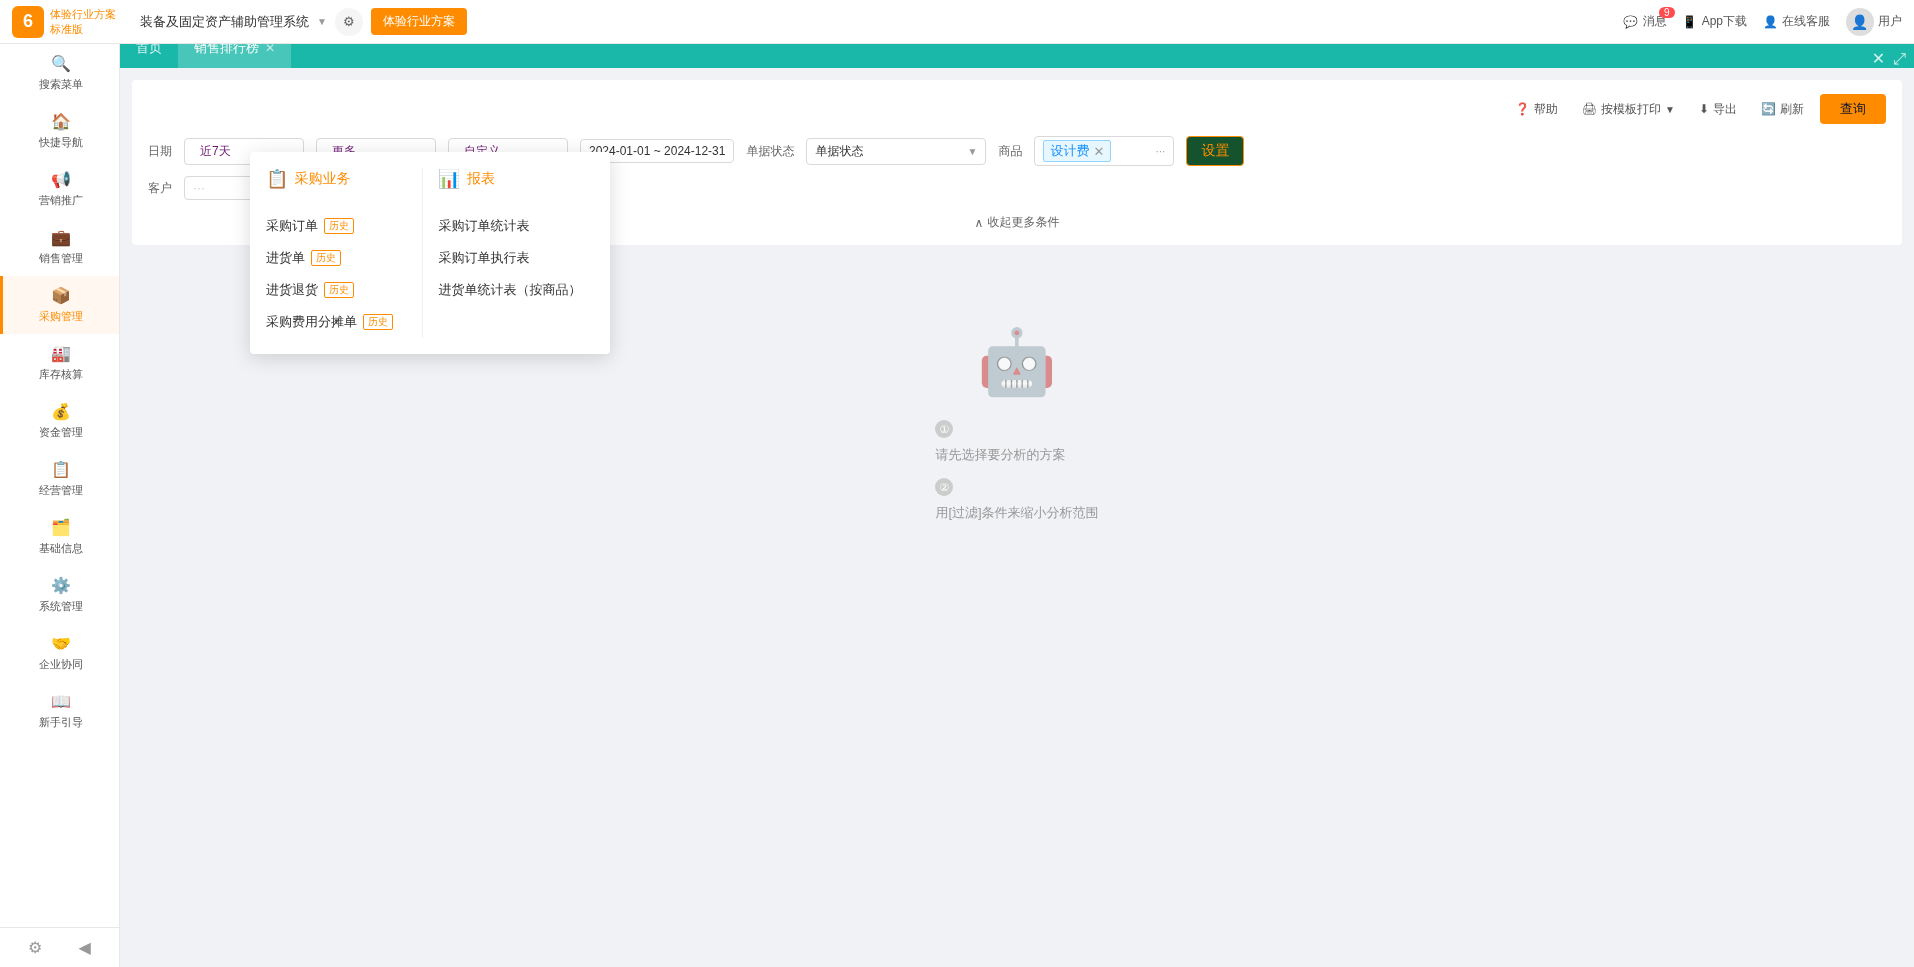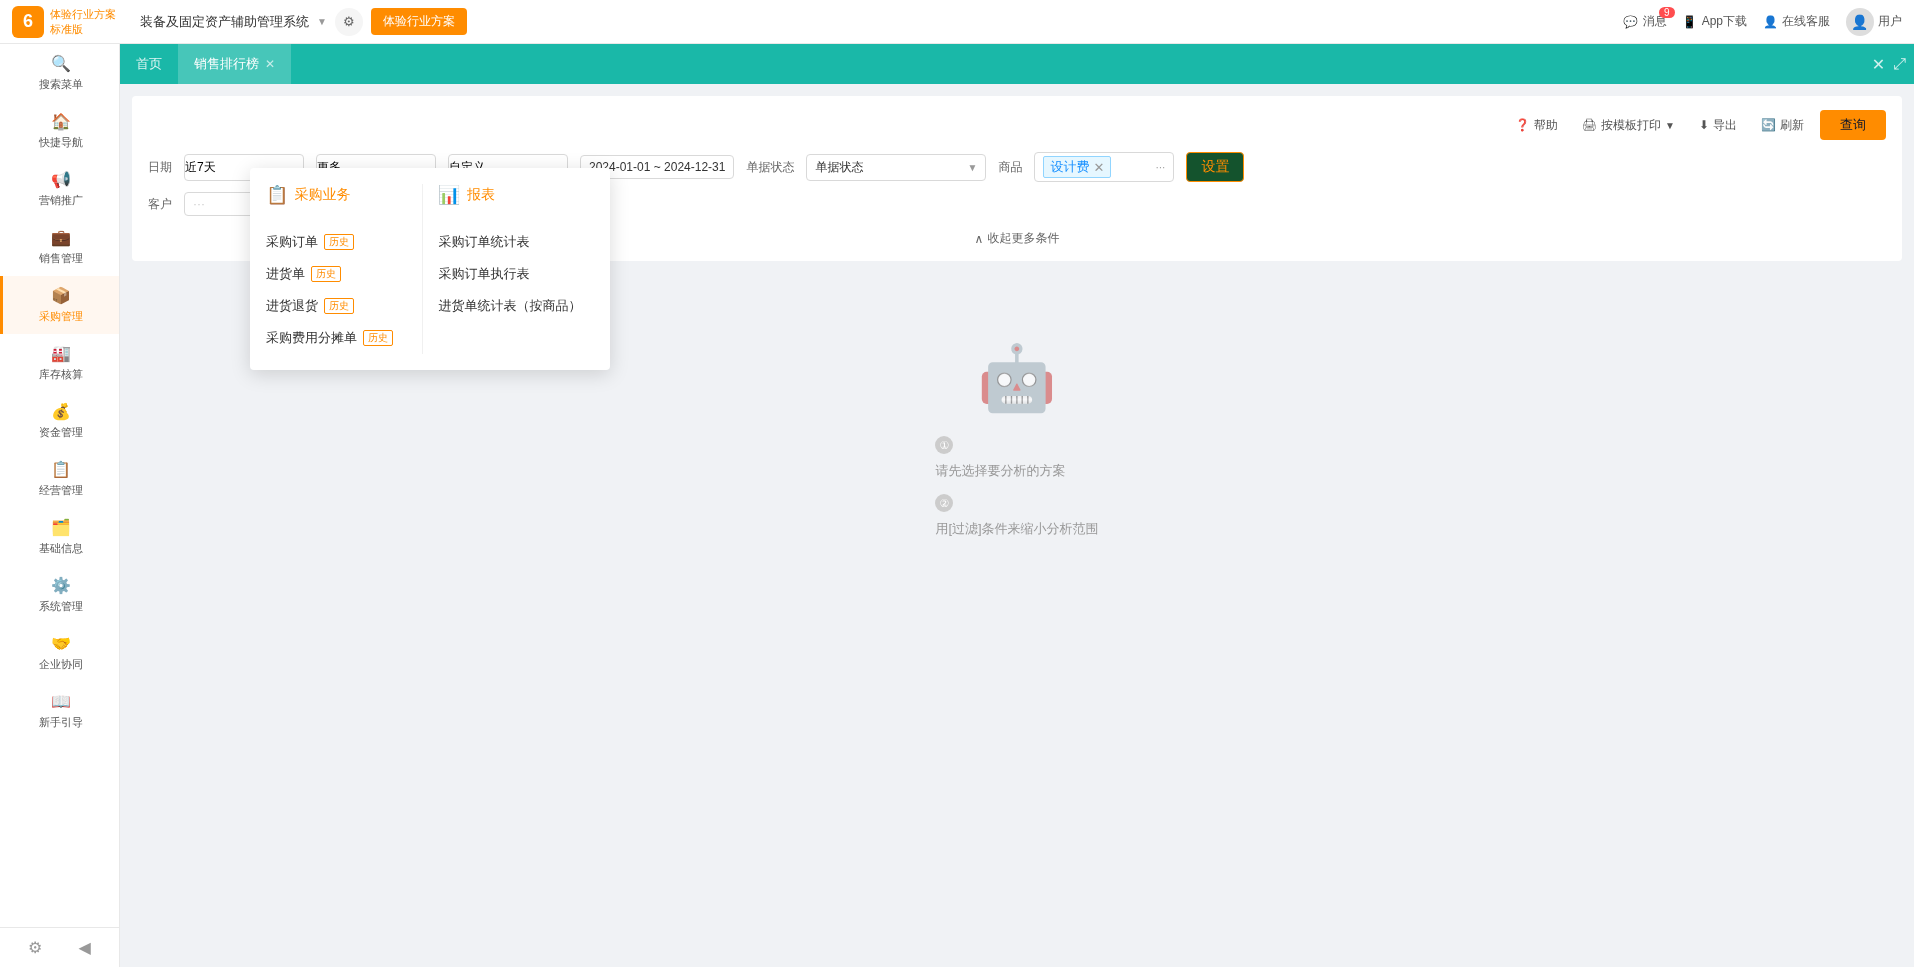--- a/index.html
+++ b/index.html
@@ -4,21 +4,21 @@
   <style>
     * { box-sizing: border-box; margin: 0; padding: 0; }
     body { font-family: 'Microsoft YaHei', Arial, sans-serif; font-size: 13px; background: #f5f5f5; overflow: hidden; }
 
     
     .app-wrapper { display: flex; flex-direction: column; height: 967px; width: 1914px; }
     .top-bar { display: flex; align-items: center; height: 44px; background: #fff; border-bottom: 1px solid #e8e8e8; padding: 0 12px; flex-shrink: 0; }
     .main-area { display: flex; flex: 1; overflow: hidden; }
     .sidebar { width: 120px; background: #fff; border-right: 1px solid #e8e8e8; display: flex; flex-direction: column; flex-shrink: 0; }
     .content-area { flex: 1; display: flex; flex-direction: column; overflow: hidden; background: #f0f2f5; }
-    .tab-bar { display: flex; align-items: center; background: #1ab8a8; height: 40px; flex-shrink: 0; }
+    .tab-bar { display: flex; align-items: flex-end; background: #1ab8a8; height: 24px; flex-shrink: 0; }
     .main-content { flex: 1; overflow: auto; padding: 12px; position: relative; }
 
     
     .top-bar-logo { display: flex; align-items: center; width: 120px; gap: 6px; }
     .logo-icon { width: 32px; height: 32px; background: #ff8c00; border-radius: 6px; display: flex; align-items: center; justify-content: center; color: #fff; font-size: 18px; font-weight: bold; }
     .logo-text { font-size: 11px; color: #ff8c00; line-height: 1.3; }
     .top-bar-system { display: flex; align-items: center; gap: 8px; flex: 1; padding-left: 8px; }
     .system-name { font-size: 13px; color: #333; }
     .system-dropdown { cursor: pointer; color: #999; font-size: 10px; }
     .settings-icon-btn { width: 28px; height: 28px; border-radius: 50%; background: #f5f5f5; display: flex; align-items: center; justify-content: center; cursor: pointer; color: #666; }
@@ -34,21 +34,21 @@
     .sidebar-footer-btn { cursor: pointer; color: #999; font-size: 16px; }
 
     
     .tab { display: flex; align-items: center; padding: 0 16px; height: 40px; color: rgba(255,255,255,0.85); cursor: pointer; font-size: 13px; gap: 6px; }
     .tab.active { background: rgba(255,255,255,0.2); color: #fff; font-weight: 500; }
     .tab-close { font-size: 12px; color: rgba(255,255,255,0.7); cursor: pointer; }
     .tab-bar-right { margin-left: auto; display: flex; align-items: center; gap: 8px; padding-right: 8px; }
     .tab-bar-icon { color: rgba(255,255,255,0.8); cursor: pointer; font-size: 16px; }
     .filter-row { display: flex; align-items: center; gap: 12px; margin-bottom: 10px; flex-wrap: wrap; }
     .filter-label { color: #666; font-size: 12px; white-space: nowrap; }
-    .filter-input { display: flex; align-items: center; gap: 4px; border: 1px solid #d9d9d9; border-radius: 4px; padding: 4px 0; font-size: 12px; color: #000000; background: #fff; min-width: 120px; cursor: pointer; }
+    .filter-input { display: flex; align-items: center; gap: 4px; border: 1px solid #d9d9d9; border-radius: 4px; padding: 4px 15px; font-size: 12px; color: #701a75; background: #fff; min-width: 120px; cursor: pointer; }
     .filter-tag { background: #e6f7ff; border: 1px solid #91d5ff; color: #1890ff; border-radius: 2px; padding: 1px 6px; font-size: 13px; display: flex; align-items: center; gap: 4px; }
     .filter-tag-close { cursor: pointer; color: #999; }
     .toolbar-btn { display: flex; align-items: center; gap: 4px; color: #555; font-size: 12px; cursor: pointer; padding: 4px 8px; border-radius: 4px; }
     .query-btn { background: #ff8c00; color: #0f172a; border: none; border-radius: 4px; padding: 6px 20px; font-size: 13px; cursor: pointer; }
     .settings-small-btn { border: 1px solid #ff8c00; color: #ff8c00; border-radius: 4px; padding: 5px 14px; font-size: 14px; cursor: pointer; background: #14532d; }
 
     
     .empty-state { display: flex; flex-direction: column; align-items: center; justify-content: center; padding: 80px 0; }
     .empty-robot { font-size: 64px; margin-bottom: 16px; opacity: 0.5; color: #f0a070; }
     .empty-text { color: #999; font-size: 13px; line-height: 2; }

